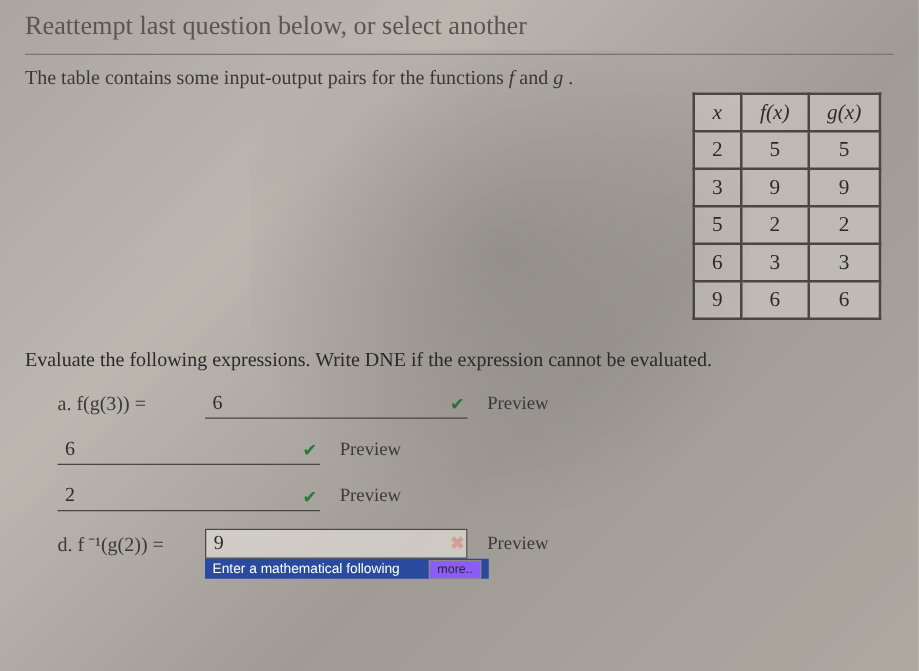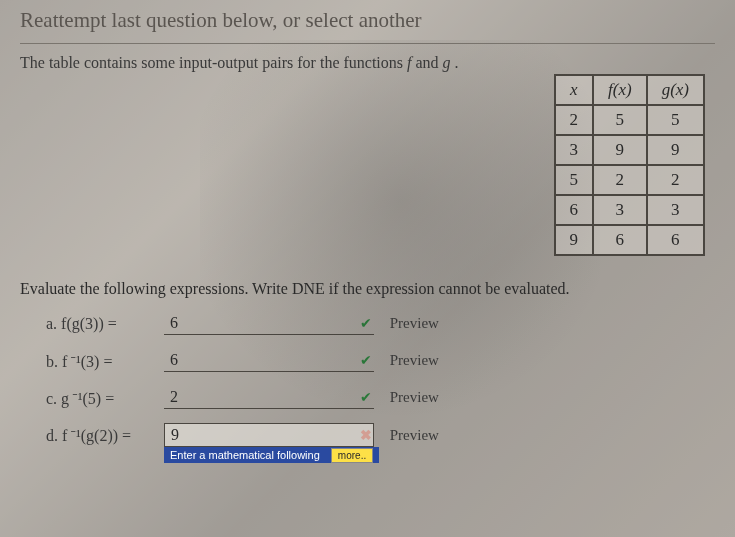--- a/index.html
+++ b/index.html
@@ -114,24 +114,24 @@
     position: absolute;
     left: 0; top: 24px;
     background: #2a4aa0;
     color: #fff;
     font-size: 11px;
     padding: 2px 6px;
     white-space: nowrap;
     font-family: Arial, sans-serif;
   }
   .hint-more {
-    background: #fde047;
+    background: #8b5cf6;
     color: #2a2a2a;
     padding: 1px 6px;
-    margin-left: 8px;
+    margin-left: 20px;
     border: 1px solid #888;
     font-size: 10px;
   }
 </style>
 </head>
 <body>
 
 <div class="page">
   <div class="top-line">Reattempt last question below, or select another</div>
 
@@ -186,34 +186,26 @@
     <span class="qlabel">
       <span>a.</span>
       <span class="expr">f(g(3)) =</span>
     </span>
     <input class="answer-input" value="6" style="">
     <span class="check">✔</span>
     <button class="preview-btn">Preview</button>
   </div>
 
   <div class="qrow">
-    <span class="qlabel">
-      <span>b.</span>
-      <span class="expr">f ⁻¹(3) =</span>
-    </span>
     <input class="answer-input" value="6" style="">
     <span class="check">✔</span>
     <button class="preview-btn">Preview</button>
   </div>
 
   <div class="qrow">
-    <span class="qlabel">
-      <span>c.</span>
-      <span class="expr">g ⁻¹(5) =</span>
-    </span>
     <input class="answer-input" value="2" style="">
     <span class="check">✔</span>
     <button class="preview-btn">Preview</button>
   </div>
 
   <div class="qrow">
     <span class="qlabel">
       <span>d.</span>
       <span class="expr">f ⁻¹(g(2)) =</span>
     </span>

